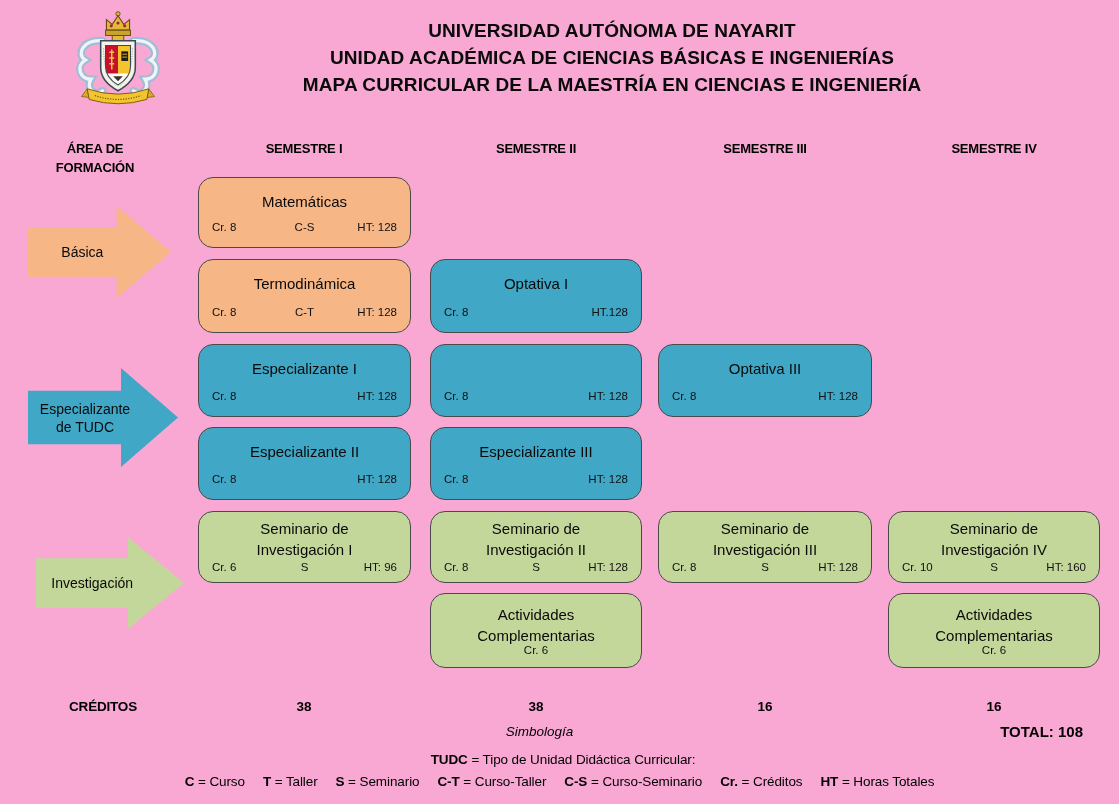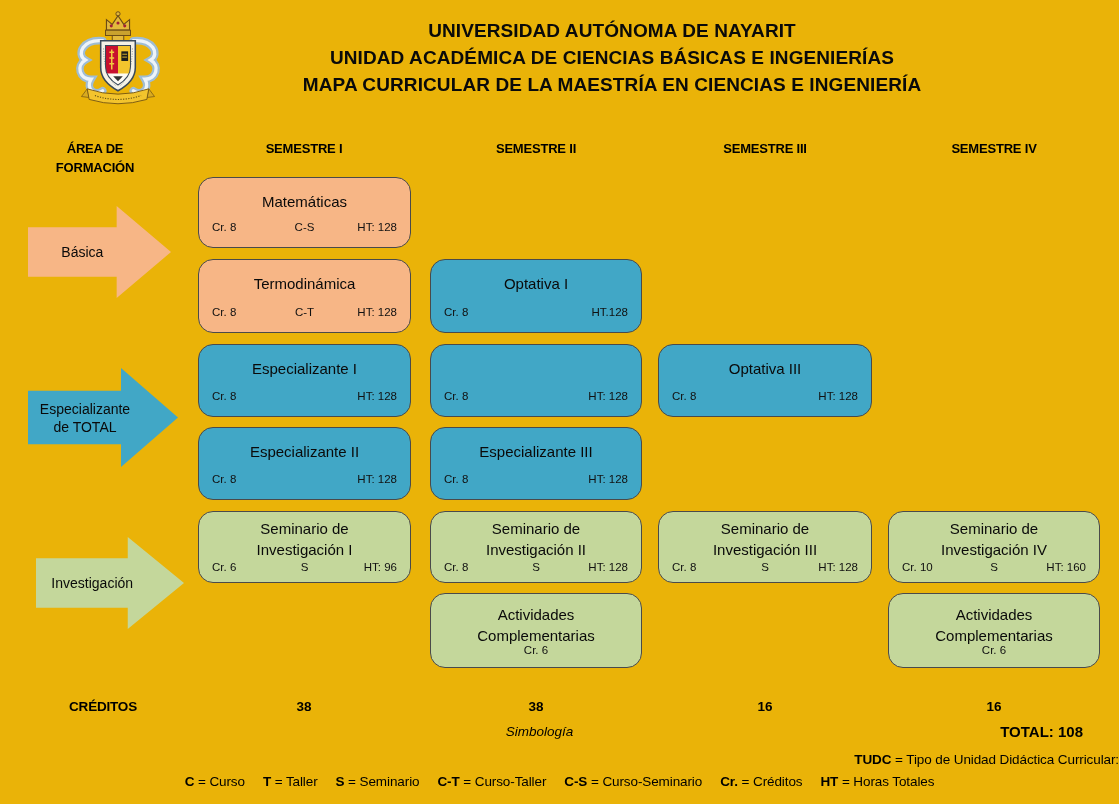--- a/index.html
+++ b/index.html
@@ -1,17 +1,17 @@
 <!DOCTYPE html>
 <html><head>
 <meta charset="utf-8">
 <style>
   html,body{margin:0;padding:0;background:#fff;}
   .page{
-    position:relative;width:1119px;height:804px;background:#eab308;
+    position:relative;width:1119px;height:804px;background:#f9a8d4;
     font-family:"Liberation Sans",sans-serif;color:#000;overflow:hidden;
   }
   
   .logo{position:absolute;left:68px;top:10px;width:100px;height:100px;}
   .title-block{
     position:absolute;left:105px;right:0;top:17px;text-align:center;
     font-weight:bold;font-size:19px;line-height:27px;letter-spacing:.1px;color:#0a0a0a;
   }
   
   .area-header{
@@ -54,21 +54,21 @@
   }
   .credit-value{
     position:absolute;top:699px;transform:translateX(-50%);
     font-weight:bold;font-size:13.5px;
   }
   .symbology-title{
     position:absolute;top:724px;left:0;right:40px;text-align:center;
     font-style:italic;font-size:13.5px;
   }
   .total{position:absolute;top:723px;right:36px;font-weight:bold;font-size:15px;}
-  .legend-1{position:absolute;top:752px;left:0;right:0;text-align:right;font-size:13.5px;letter-spacing:-.1px;padding-left:7px;}
+  .legend-1{position:absolute;top:752px;left:0;right:0;text-align:center;font-size:13.5px;letter-spacing:-.1px;padding-left:7px;}
   .legend-2{position:absolute;top:774px;left:0;right:0;text-align:center;font-size:13.5px;letter-spacing:-.1px;white-space:nowrap;}
   .legend-item{margin:0 9px;display:inline-block;}
   .legend-1 b,.legend-2 b{font-weight:bold;}
 </style>
 </head>
 <body>
 
 <div class="page">
 
   <div class="logo">
@@ -133,21 +133,21 @@
       <div style="position: absolute; left: 28px; top: 206px; width: 143px; height: 92px;">
         <div class="arrow" style="left: 0px; top: 0px; width: 100%; height: 100%; background: rgb(247, 182, 134);"></div>
         <div class="arrow-label">
           <div>Básica</div>
         </div>
       </div>
       <div style="position: absolute; left: 28px; top: 368px; width: 150px; height: 99px;">
         <div class="arrow" style="left: 0px; top: 0px; width: 100%; height: 100%; background: rgb(65, 167, 198);"></div>
         <div class="arrow-label">
           <div>Especializante</div>
-          <div>de TOTAL</div>
+          <div>de TUDC</div>
         </div>
       </div>
       <div style="position: absolute; left: 36px; top: 537px; width: 148px; height: 92px;">
         <div class="arrow" style="left: 0px; top: 0px; width: 100%; height: 100%; background: rgb(196, 215, 155);"></div>
         <div class="arrow-label">
           <div>Investigación</div>
         </div>
       </div>
     </div>
   <div id="courses">

